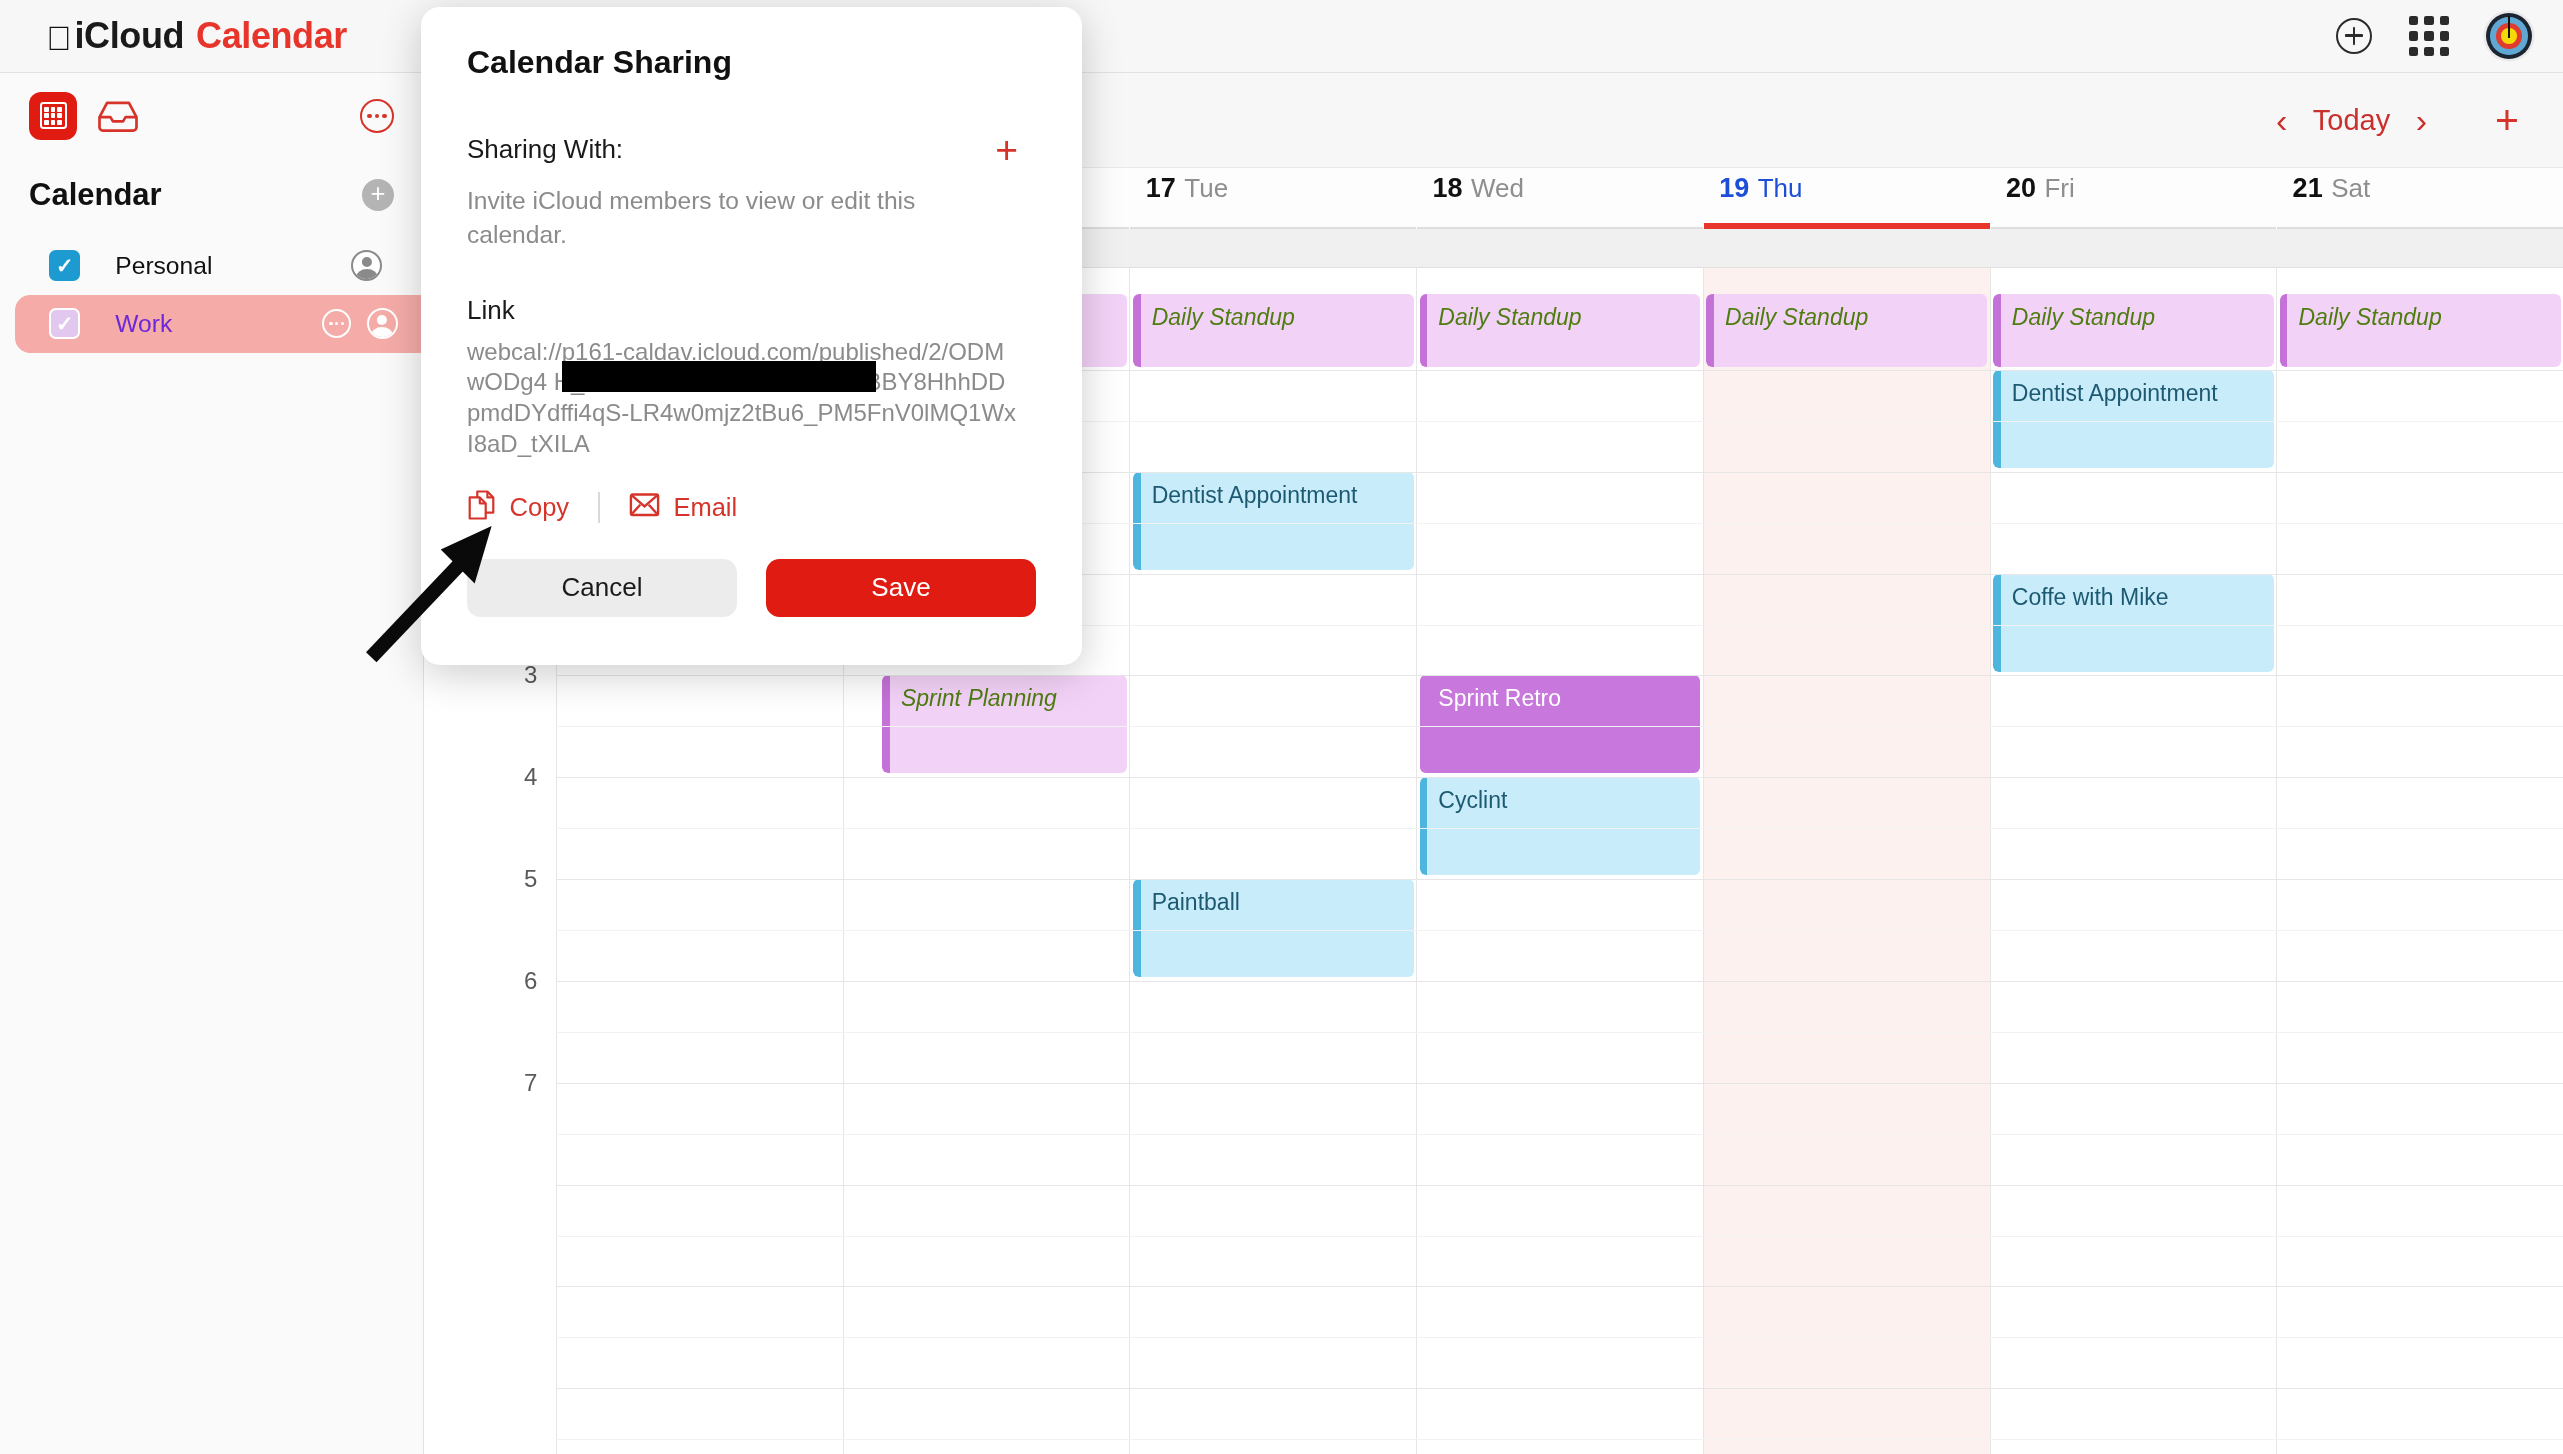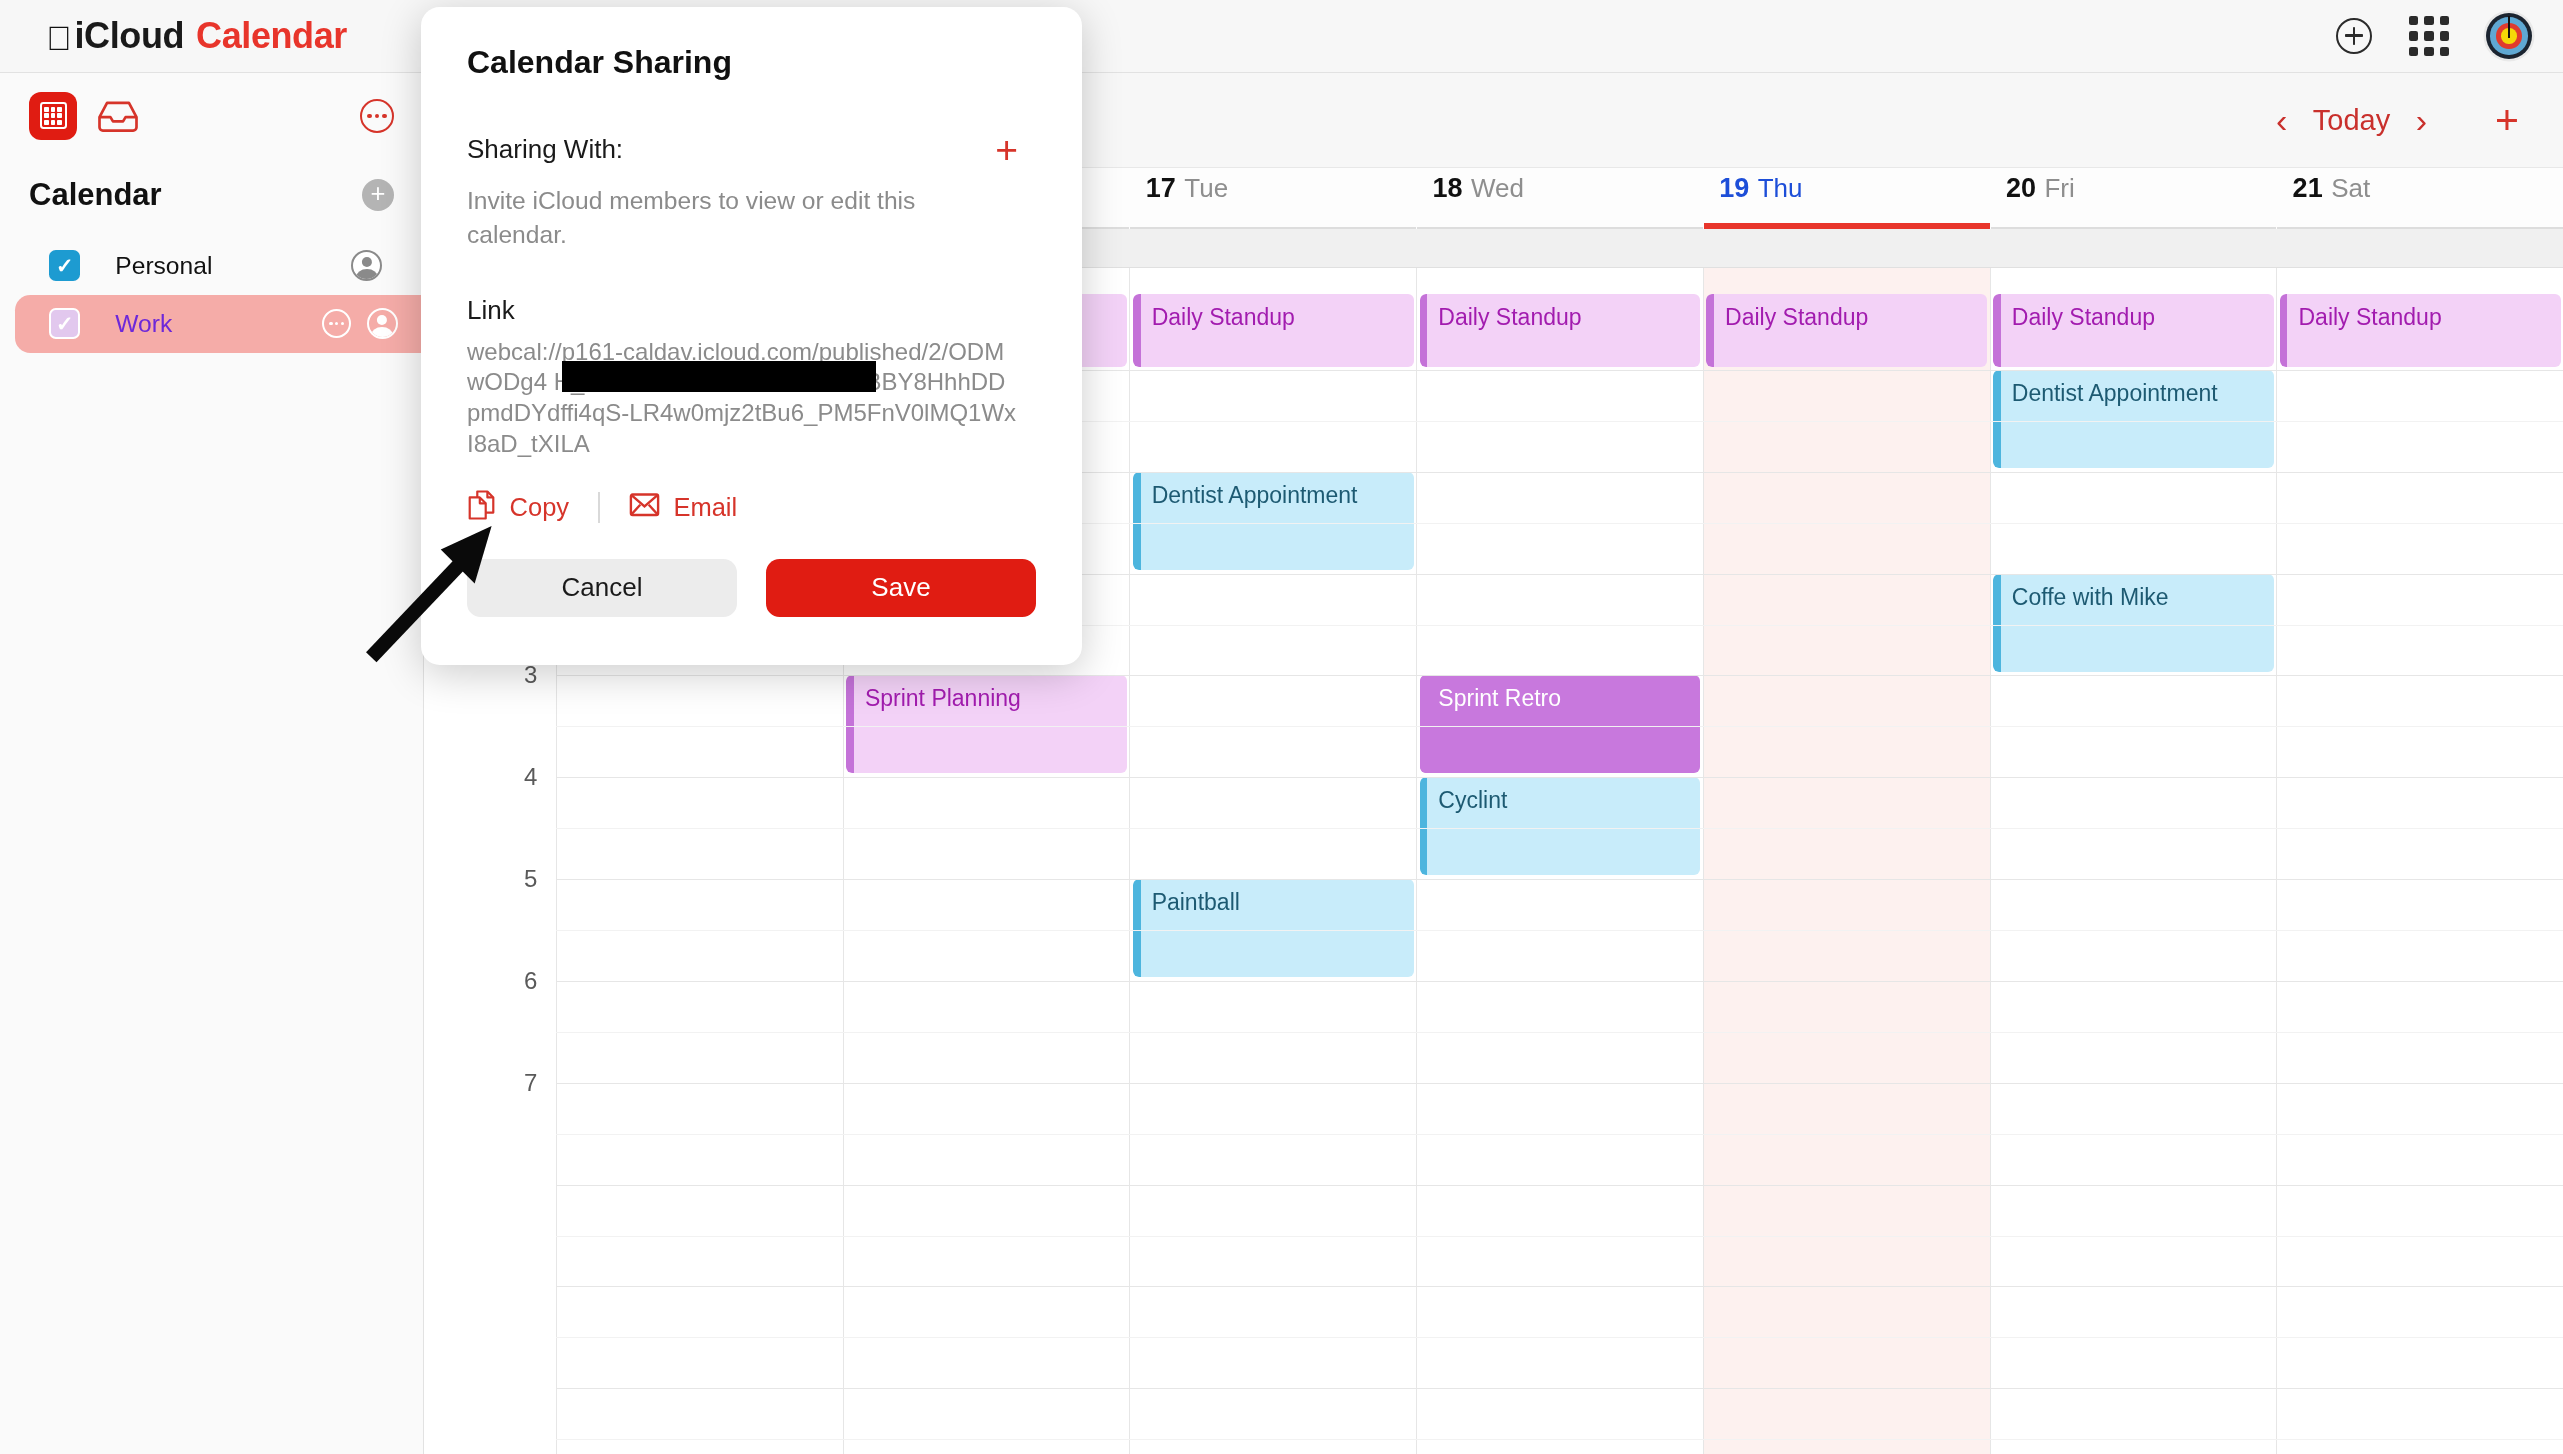--- a/index.html
+++ b/index.html
@@ -130,21 +130,21 @@
   .col { flex:1; position:relative; border-left:0.8px solid #e6e6e6; }
   .col.today { background:#fdf1ef; }
   .hline { position:absolute; left:132px; right:0; height:0.8px; background:#e6e6e6; }
   .hline.half { background:#f2f2f2; }
   .topband { position:absolute; left:0; right:0; top:0; height:39px; background:#f0f0f0;
     border-bottom:0.8px solid #e0e0e0; z-index:2;}
 
   .ev { position:absolute; left:2.5px; right:2.5px; border-radius:6px; padding: 10.2px 0 0 18.7px;
     font-size: 23px; overflow:hidden; cursor:pointer; }
   .ev .bar { position:absolute; left:0; top:0; bottom:0; width:7.6px; border-radius:6px 0 0 6px; }
-  .ev.purple { background:#f3d2f7; color:#a21caf; }
+  .ev.purple { background:#f3d2f7; color:#4d7c0f;font-style:italic; }
   .ev.purple .bar { background:#c472d8; }
   .ev.purple-solid { background:#c878dd; color:#ffffff; }
   .ev.purple-solid .bar { background:#c878dd; }
   .ev.blue { background:#c8ecfa; color:#1d5a72; }
   .ev.blue .bar { background:#4db5de; }
 
   
   .modal {
     position:absolute; left:421px; top:6.8px; width:661px; height:658px;
     background:#fff; border-radius: 18.7px; z-index: 40;
@@ -308,21 +308,21 @@
 
   <div class="grid-wrap">
     <div class="topband"></div>
     <div class="cols" id="cols">
         <div class="col"></div>
         <div class="col">
           <div class="ev purple" style="top: 65px; height: 73px;">
             <div class="bar"></div>
             <div>Daily Standup</div>
           </div>
-          <div class="ev purple" style="top: 446px; height: 98px;">
+          <div class="ev purple" style="top: 446px; height: 98px; margin-left: 36px;">
             <div class="bar"></div>
             <div>Sprint Planning</div>
           </div>
         </div>
         <div class="col">
           <div class="ev purple" style="top: 65px; height: 73px;">
             <div class="bar"></div>
             <div>Daily Standup</div>
           </div>
           <div class="ev blue" style="top: 243px; height: 98px;">

